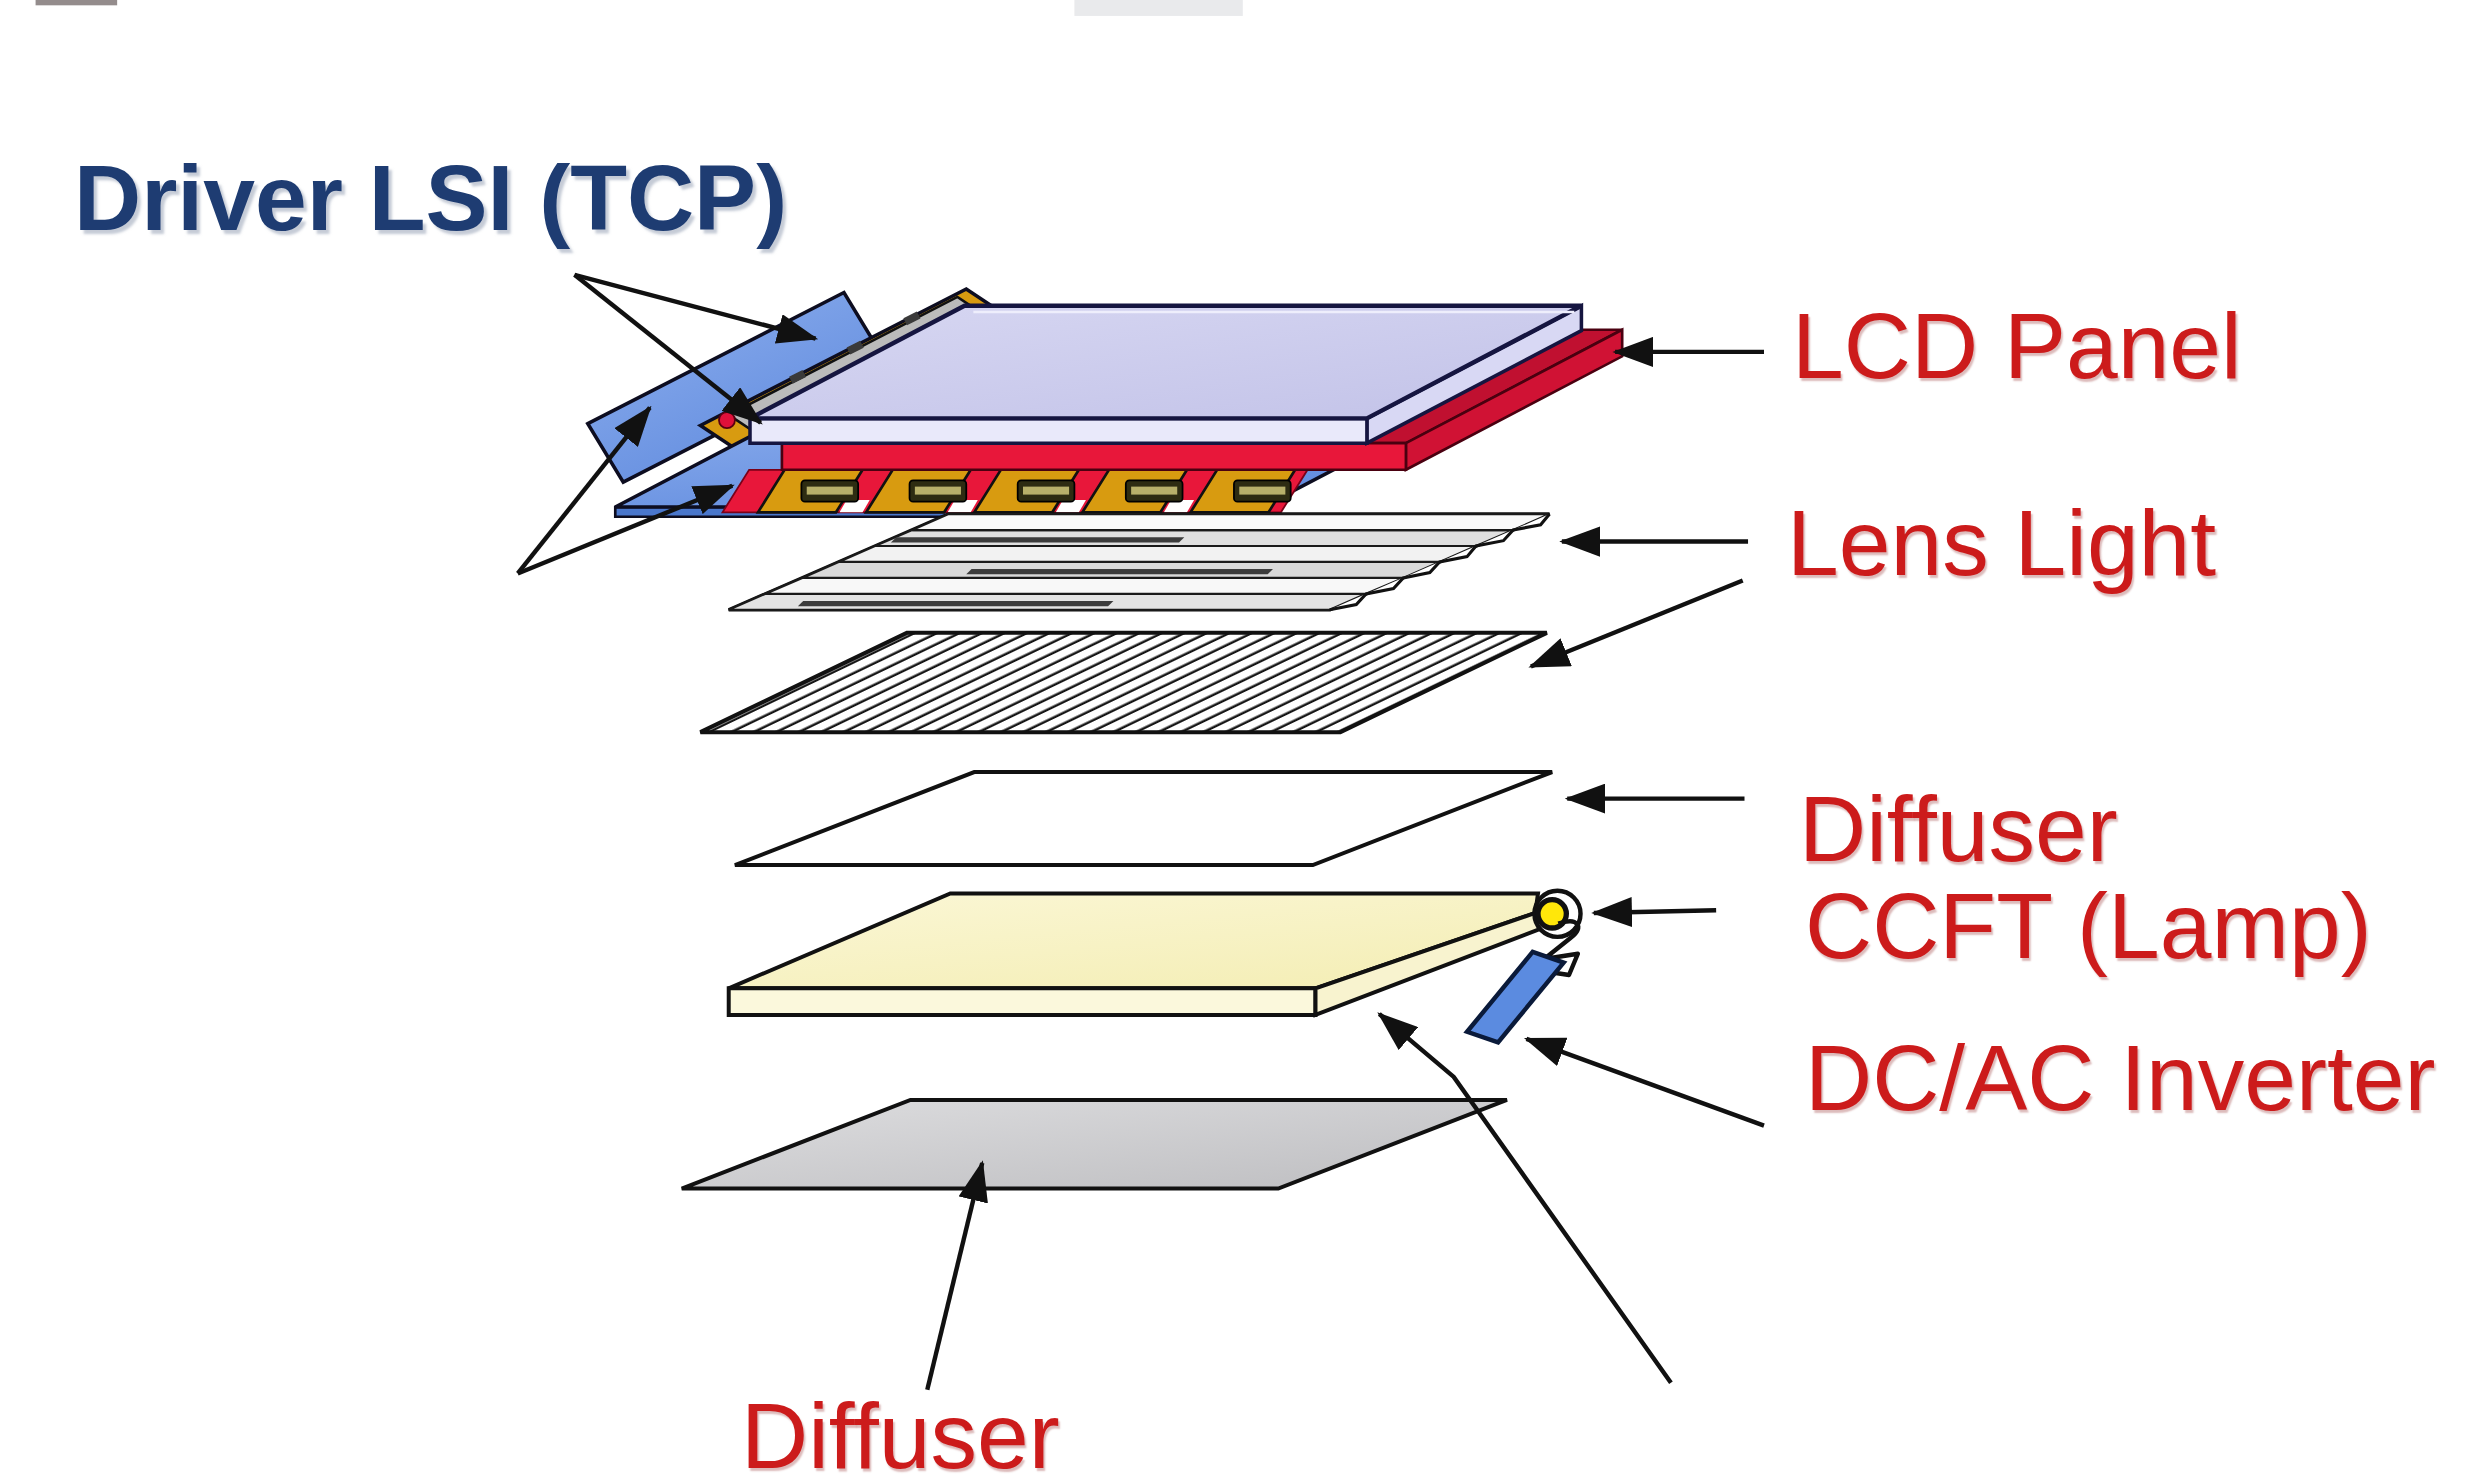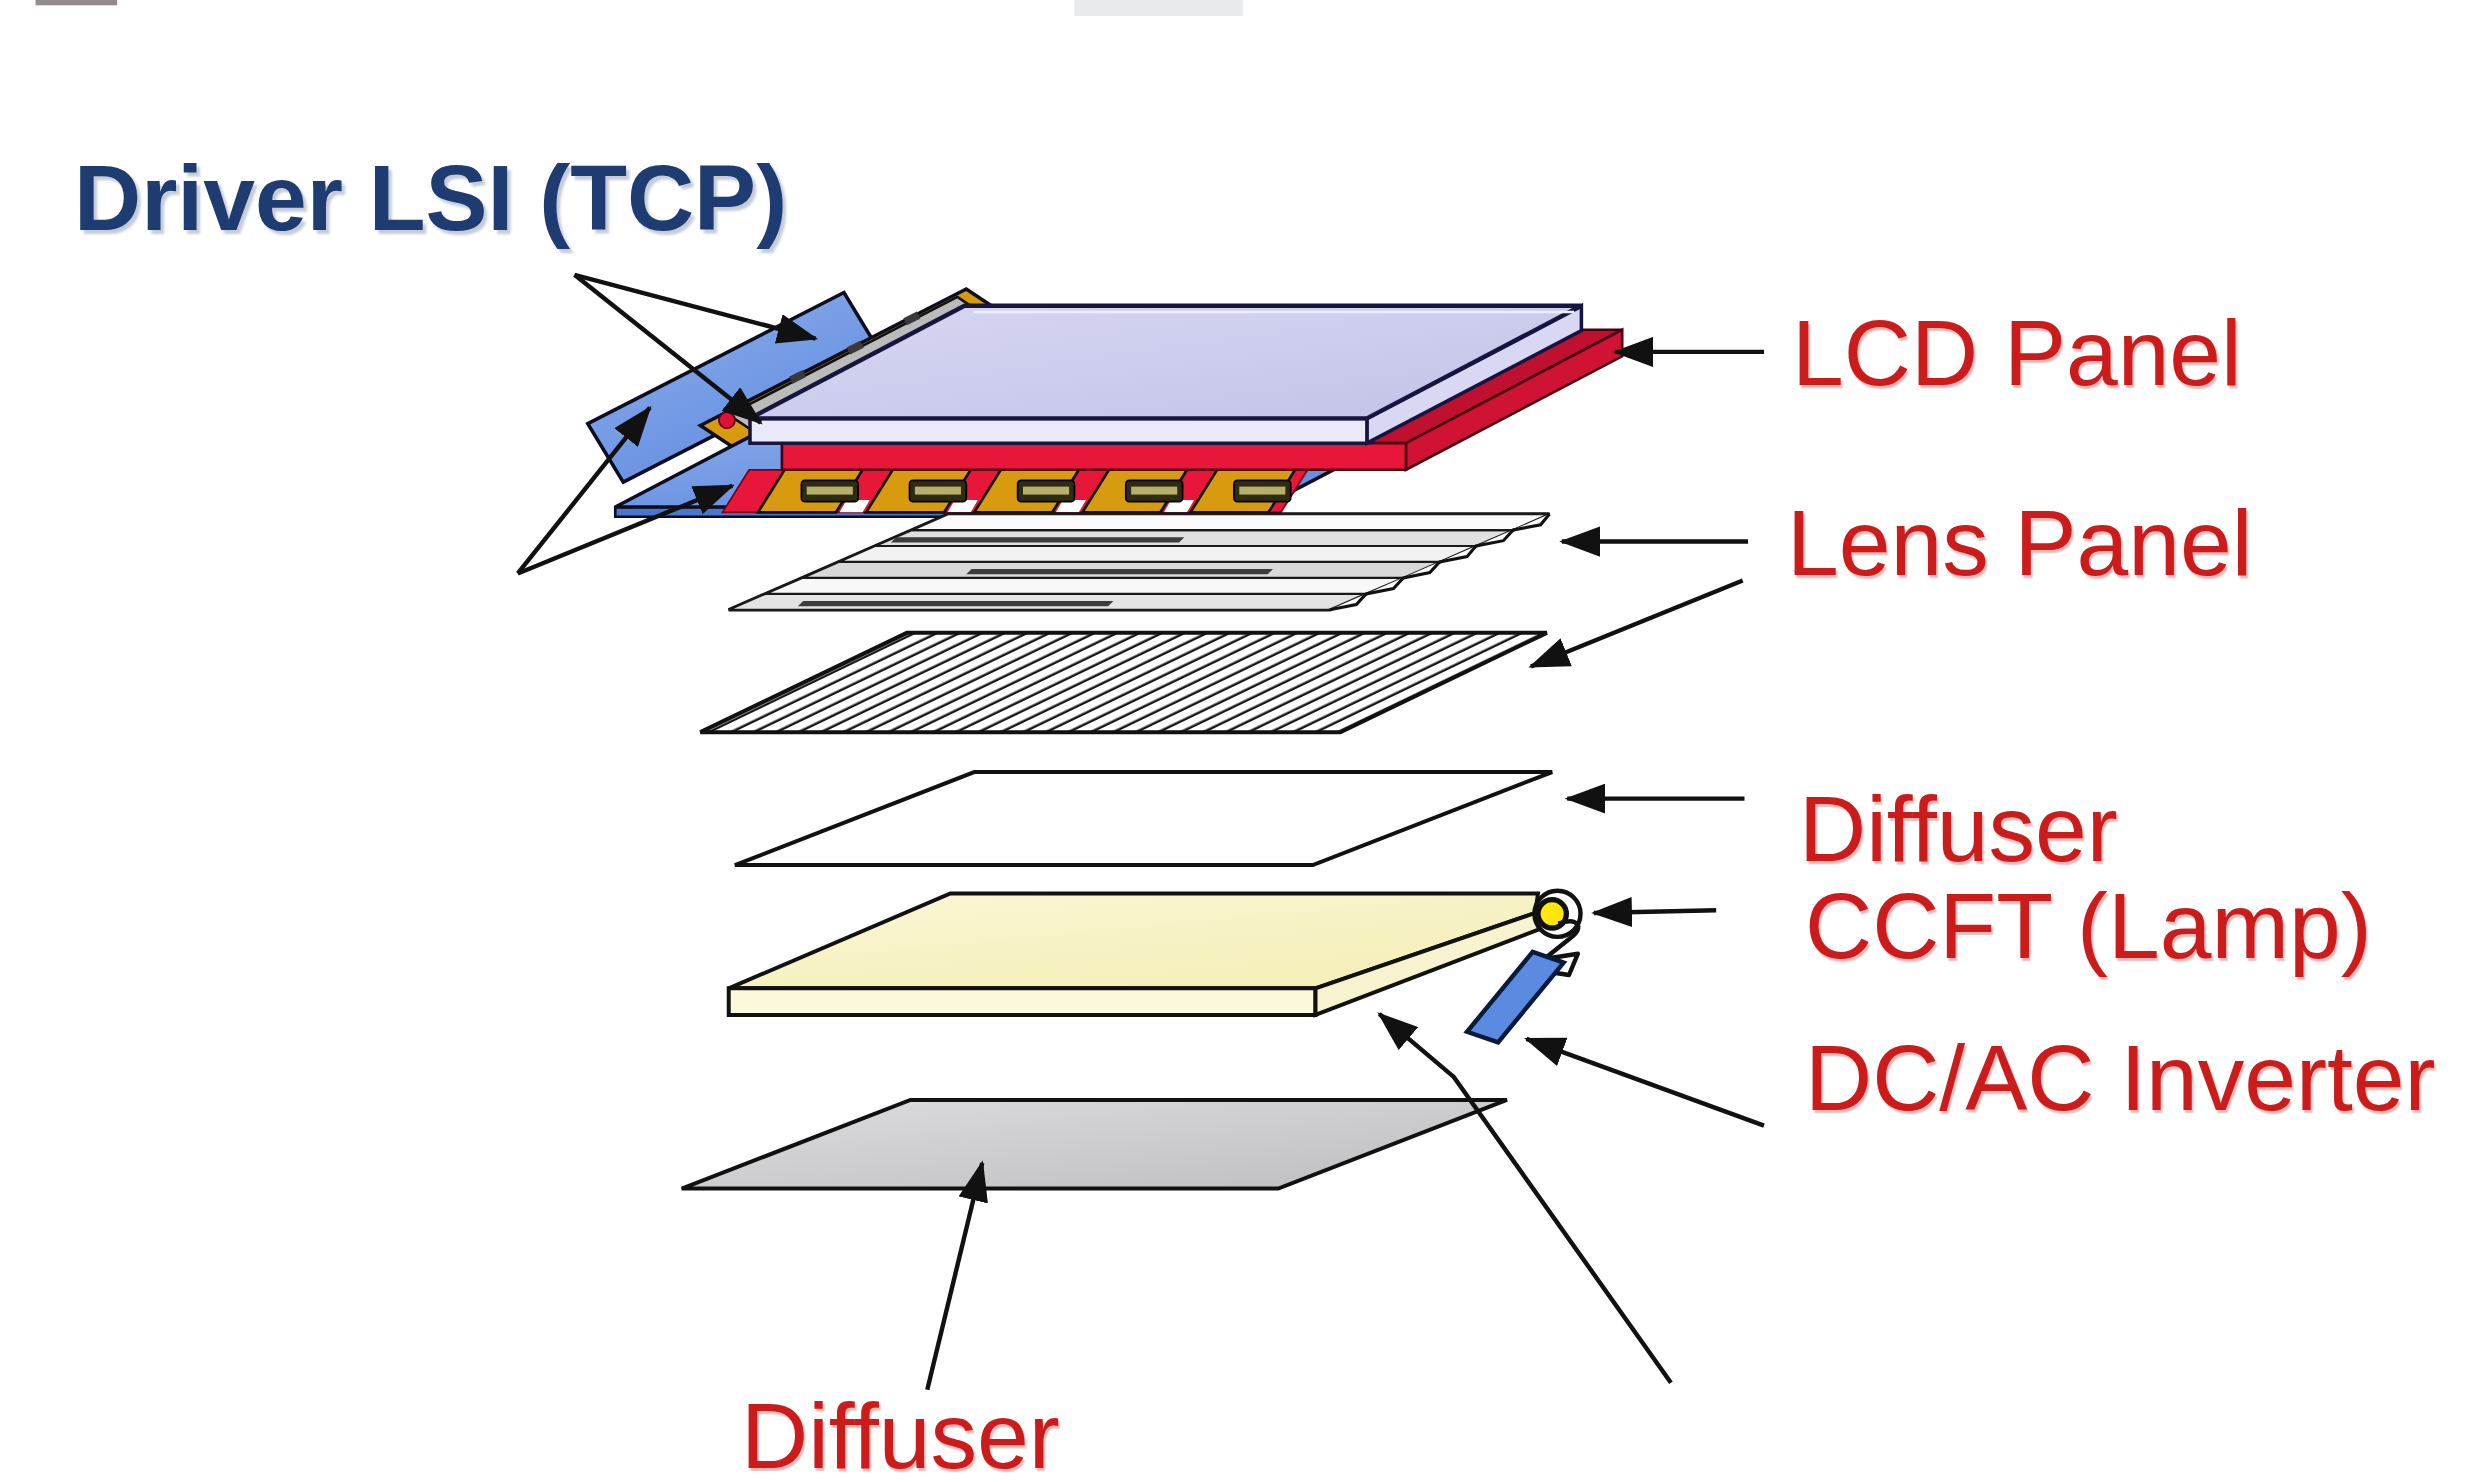--- a/index.html
+++ b/index.html
@@ -7,21 +7,21 @@
        font-family:"Liberation Sans",sans-serif;}
   #stage{position:absolute;left:0;top:0;width:2475px;height:1482px;}
   svg.diagram{position:absolute;left:0;top:0;}
   .lbl{position:absolute;white-space:nowrap;line-height:1;user-select:none;}
   .lbl.navy{font-weight:700;font-size:93px;color:#1E3C72;
             text-shadow:3.5px 3.5px 2.7px rgba(150,160,180,0.55);}
   .lbl.red{font-weight:400;font-size:93px;color:#CC1B1B;
            text-shadow:1.8px 2.7px 1.8px rgba(130,10,10,0.28);}
   .l-driver{left:74px;top:152px;}
   .l-pcb{left:140px;top:617px;}
-  .l-lcd{left:1792px;top:307px;text-align:right;}
+  .l-lcd{left:1792px;top:300px;text-align:right;}
   .l-lens{left:1787px;top:497px;}
   .l-diffuser{left:1799px;top:783px;text-align:right;}
   .l-ccft{left:1805px;top:880px;}
   .l-dcac{left:1805px;top:1032px;}
   .l-reflector{left:741px;top:1390px;}
   .l-lightguide{left:1624px;top:1390px;}
 </style>
 </head>
 <body>
 
@@ -183,20 +183,20 @@
     <line x1="1968" y1="901" x2="1768" y2="901" marker-end="url(#ah)"></line>
     <line x1="1936" y1="1027" x2="1798" y2="1030" marker-end="url(#ah)"></line>
     <line x1="1990" y1="1270" x2="1722" y2="1172" marker-end="url(#ah)"></line>
     <line x1="1046" y1="1568" x2="1108" y2="1312" marker-end="url(#ah)"></line>
     <path d="M1885,1560 L1640,1215 L1556,1144" marker-end="url(#ah)"></path>
   </g>
 </svg>
 
 <div class="lbl navy l-driver">Driver LSI (TCP)</div>
 <div class="lbl red l-lcd">LCD Panel</div>
-<div class="lbl red l-lens">Lens Panel</div>
+<div class="lbl red l-lens">Lens Light</div>
 <div class="lbl red l-diffuser">Diffuser</div>
 <div class="lbl red l-ccft">CCFT (Lamp)</div>
 <div class="lbl red l-dcac">DC/AC Inverter</div>
 <div class="lbl red l-reflector">Diffuser</div>
 
 </div>
 
 
 </body></html>

